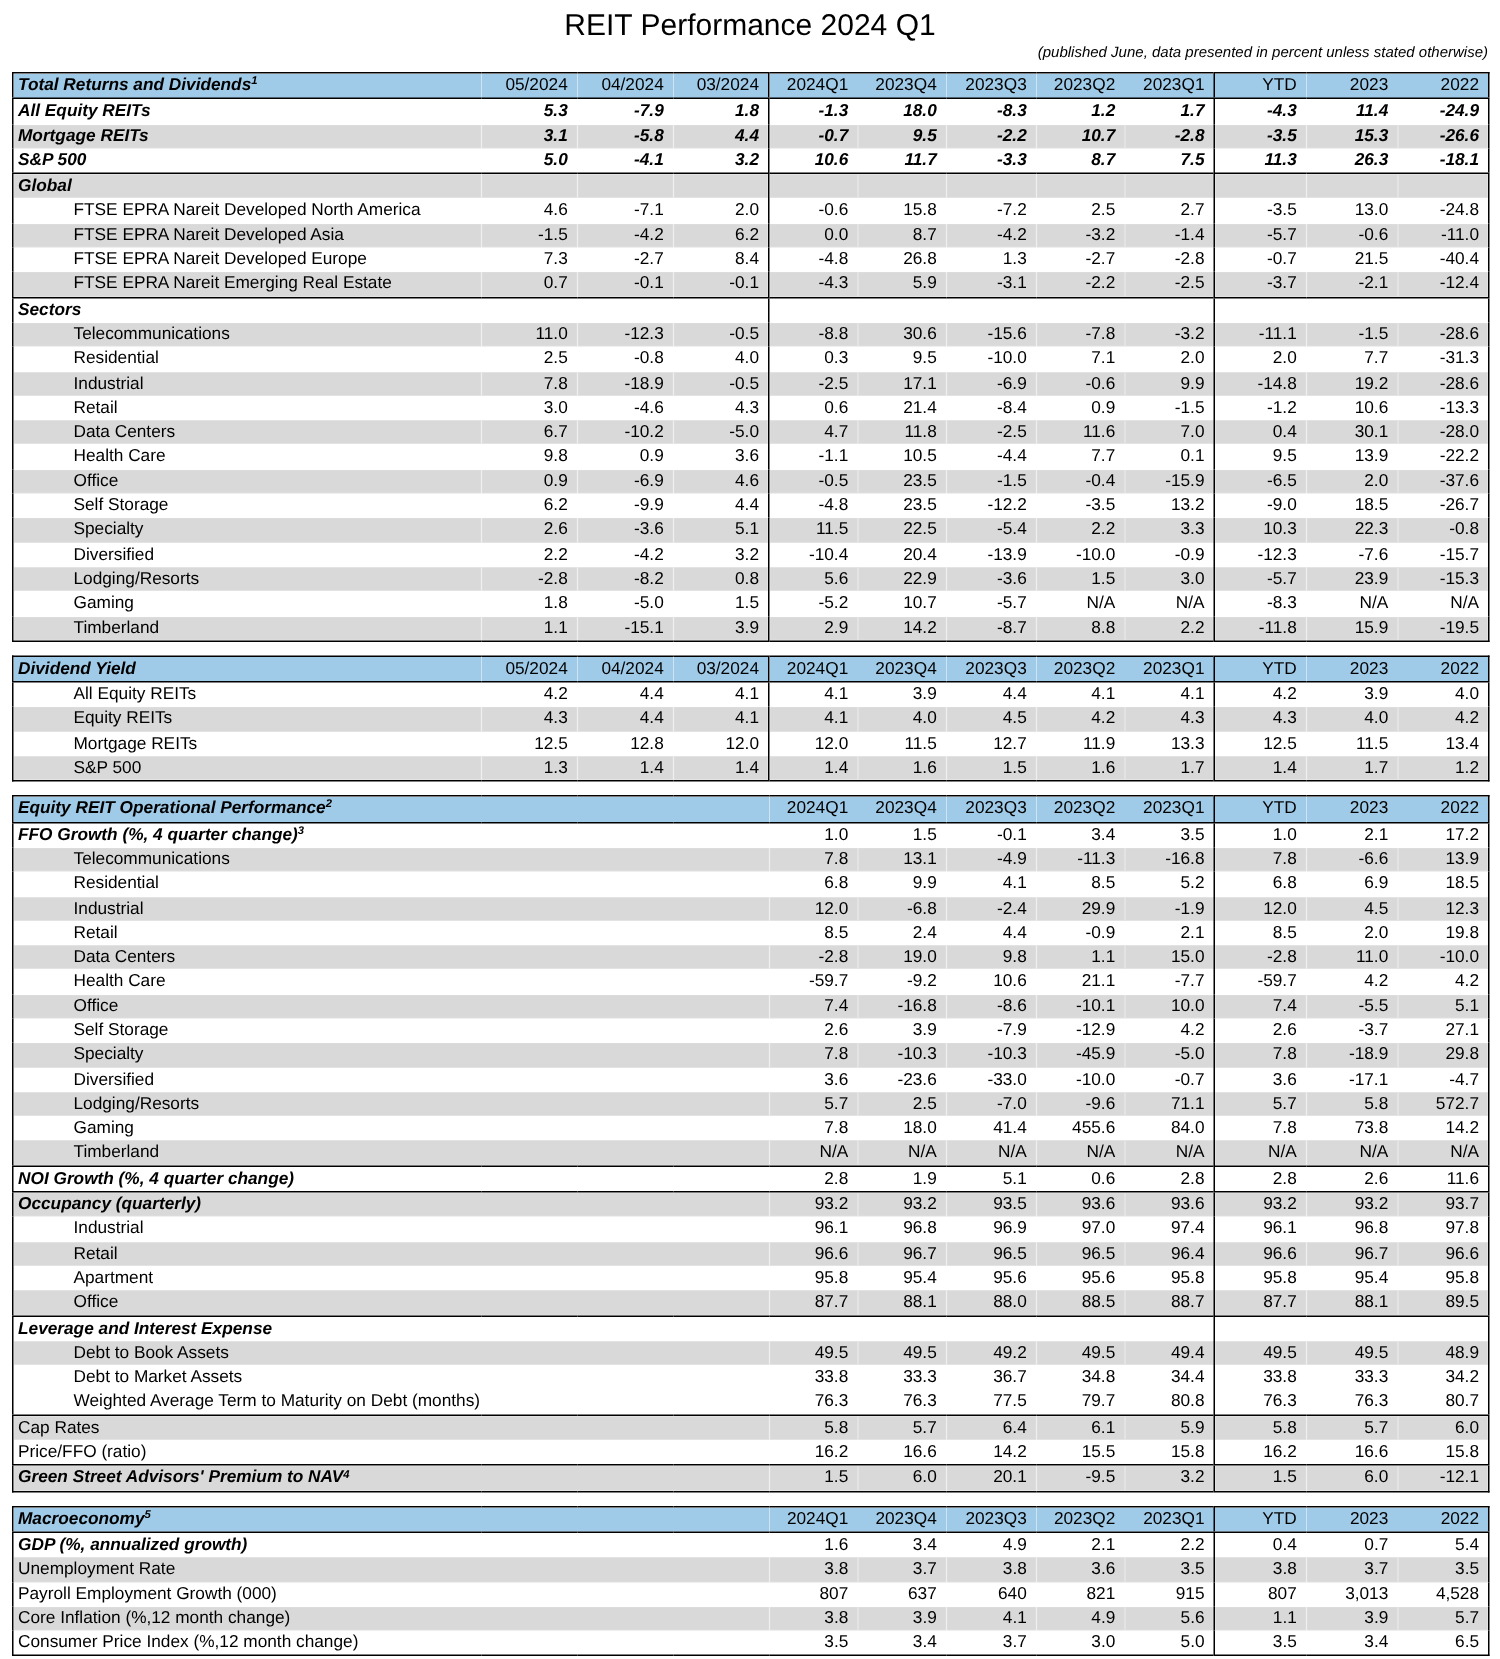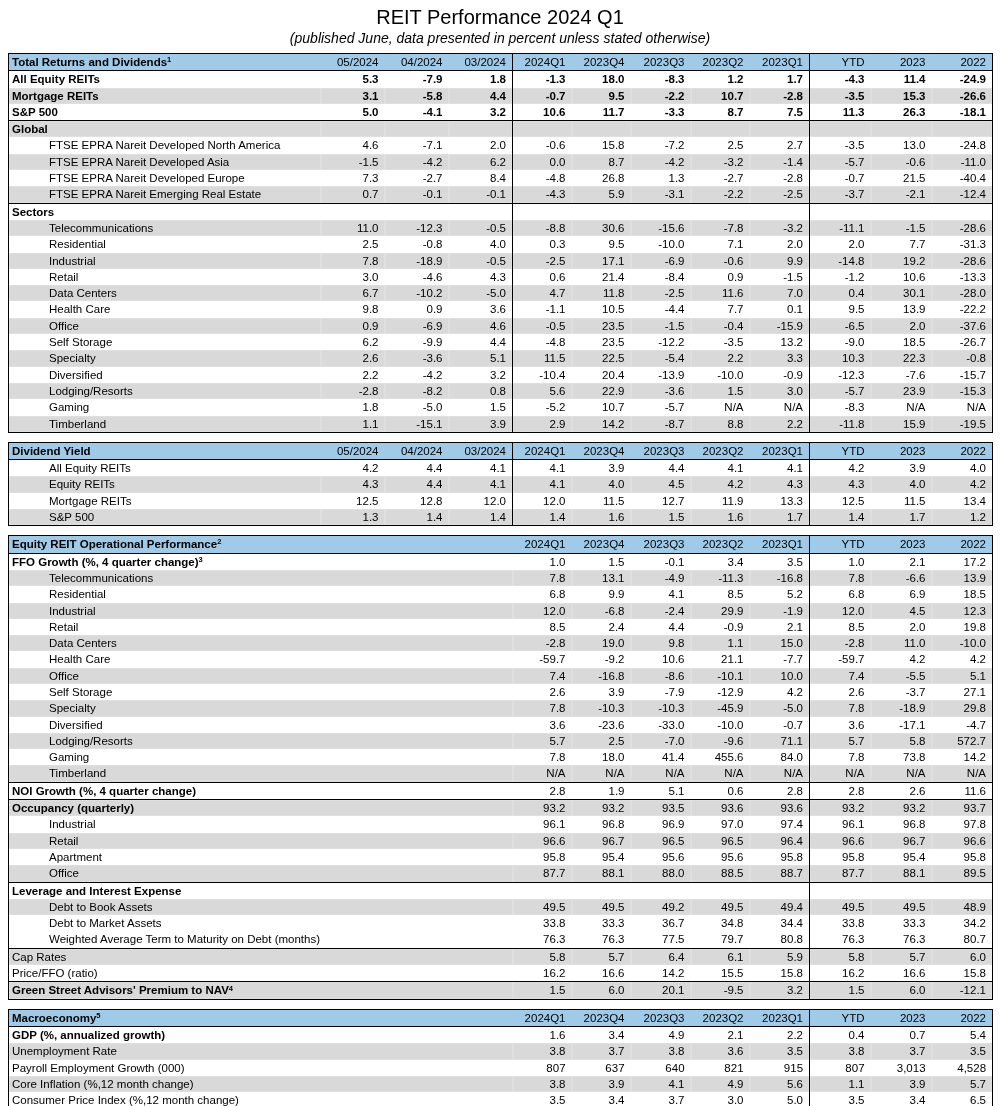--- a/index.html
+++ b/index.html
@@ -8,21 +8,21 @@
     font-family:"Liberation Sans", sans-serif;
     color:#000;
     -webkit-font-smoothing:antialiased;
   }
   .page{padding:3px 8px 0 8px;}
   .page-title{
     text-align:center;font-size:20px;font-weight:normal;
     margin:3px 0 1px 0;letter-spacing:0;
   }
   .page-subtitle{
-    text-align:center;font-size:14px;font-style:italic;
+    text-align:right;font-size:10px;font-style:italic;
     margin:0 0 7px 0;
   }
   table.tbl{
     width:984px;border-collapse:collapse;table-layout:fixed;
     border:1.5px solid #000;margin:0 0 9px 0;
     font-size:11.5px;
   }
   table.tbl.gap-lg{margin-top:6px;}
   td{
     height:16.3px;line-height:16.3px;padding:0;
@@ -36,21 +36,21 @@
   tr.shade td{background:var(--gray,#D9D9D9);}
   tr.shade td{box-shadow:inset 0 0 0 0.5px rgba(255,255,255,0.35);}
   thead tr td{box-shadow:none;}
   thead tr.hdr td{background:var(--blue,#A0CBE8);}
   tr.topline td{border-top:1px solid #000;}
   td.lbl{text-align:left;padding-left:3px;}
   td.ind{padding-left:40px;}
   td.num{text-align:right;padding-right:6px;}
   td.qdiv{border-left:1.5px solid #000;}
   td.adiv{border-left:1.5px solid #000;}
-  .b{font-weight:bold;}
+  .b{font-weight:bold;font-style:italic;}
   sup{
     font-size:7.5px;line-height:8px;
     vertical-align:super;position:relative;top:1px;
   }
 </style>
 </head>
 <body>
 
 <div class="page">
   <div class="page-title">REIT Performance 2024 Q1</div>

